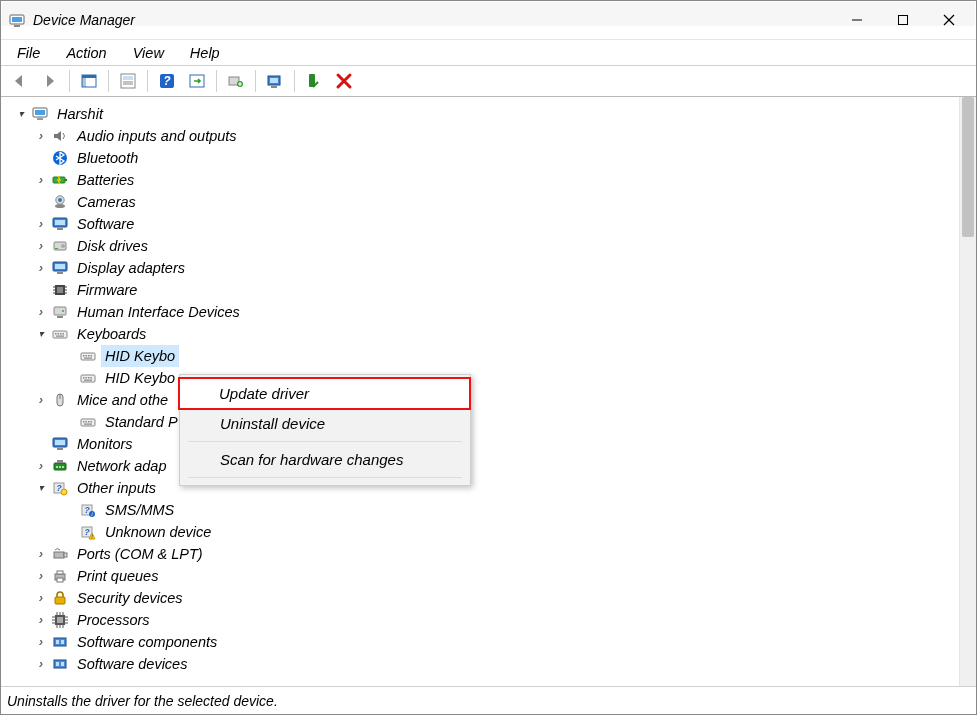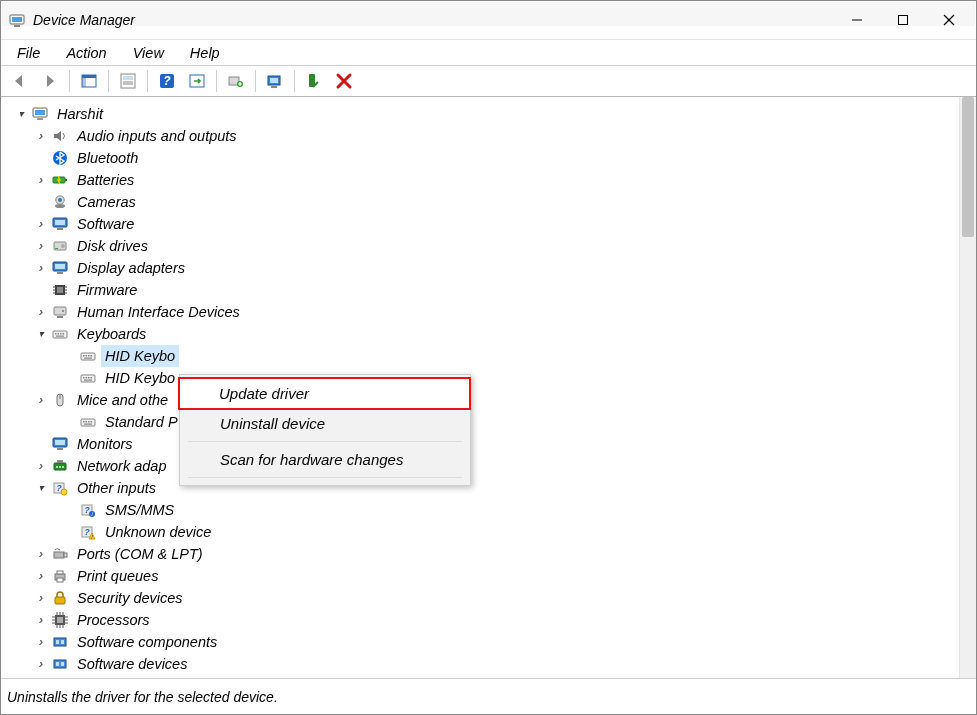--- a/index.html
+++ b/index.html
@@ -23,21 +23,21 @@
   .scroll-stub { width: 17px; background:#f0f0f0; border-left:1px solid #e5e5e5; position:relative;}
   .scroll-thumb { position:absolute; top:0; left:2px; right:2px; height:140px; background:#c2c2c2; border-radius:2px;}
   .row { display: flex; align-items: center; height: 22px; }
   .arrow { width: 16px; text-align: center; color:#5a5a5a; font-size: 10px; user-select:none; }
   .arrow.open::before { content: "\25BE"; font-size:10px; color:#404040;}
   .arrow.closed::before { content: "\203A"; font-size:13px; font-weight:600; color:#6a6a6a;}
   .arrow.none { visibility:hidden; }
   .ic { width: 18px; height: 18px; margin: 0 4px 0 2px; display:inline-flex; align-items:center; justify-content:center; flex:0 0 18px;}
   .lbl { padding: 0 4px; }
   .lbl.sel { background: #cde8ff; }
-  .status { height: 36px; border-top: 1px solid #d0d0d0; font-size: 14px; padding: 2px 6px; display:flex; align-items:center; background:#fff;}
+  .status { height: 28px; border-top: 1px solid #d0d0d0; font-size: 14px; padding: 2px 6px; display:flex; align-items:center; background:#fff;}
   .ctx { position: absolute; background: #f2f2f2; border: 1px solid #cfcfcf; box-shadow: 2px 2px 6px rgba(0,0,0,.25); font-size: 15px; color:#000; padding:4px 0; z-index:10;}
   .ctx .ci { padding: 6px 48px 6px 40px; }
   .ctx .ci.bold { font-weight: 700; }
   .ctx .ci.hl { background:#fff; outline: 2px solid #e11; outline-offset:-1px; margin:-1px 0 0 -1px; padding-top:7px; padding-bottom:7px;}
   .ctx .div { height:1px; background:#dcdcdc; margin:3px 8px;}
   svg { display:block; }
 </style>
 </head>
 <body>
 

